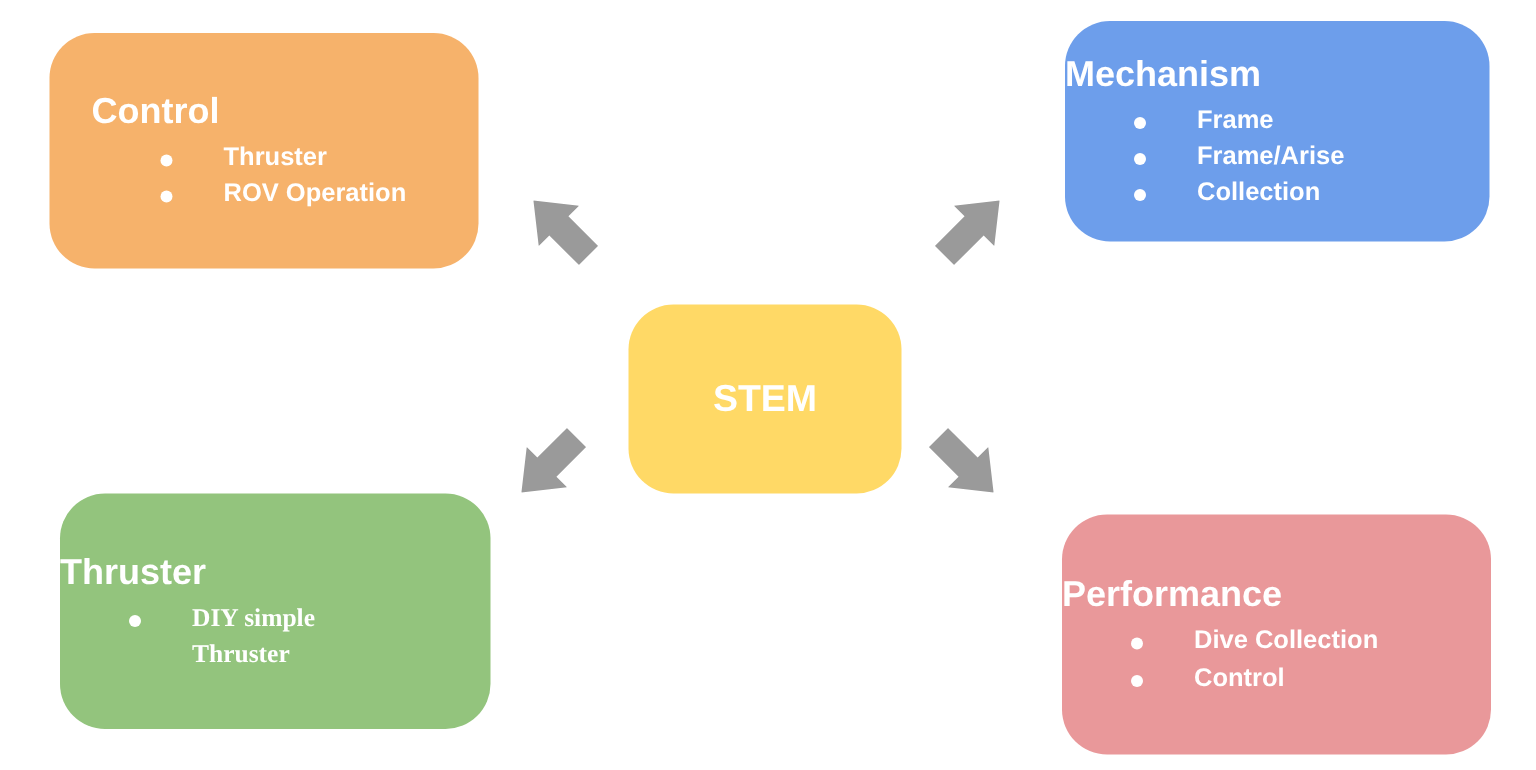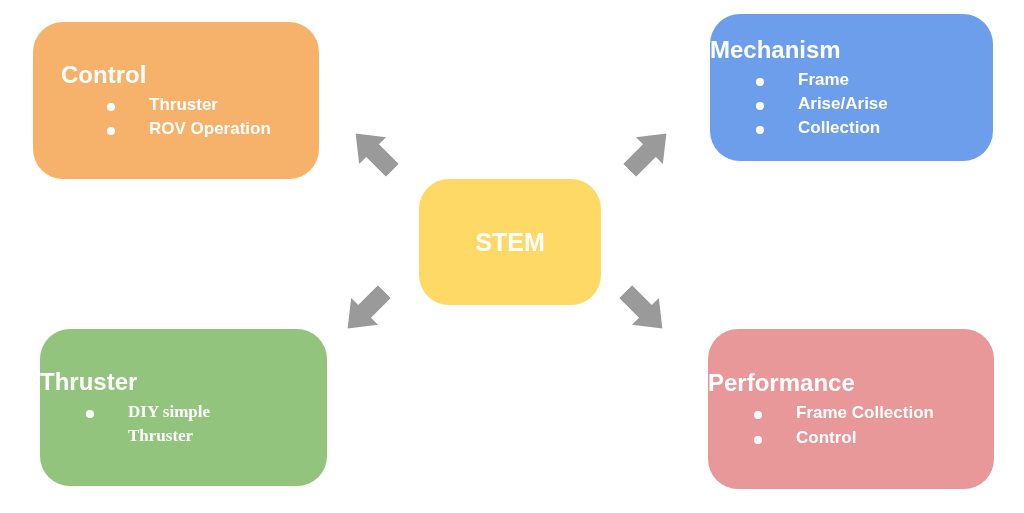--- a/index.html
+++ b/index.html
@@ -91,54 +91,54 @@
 
   <div class="node node-mechanism" style="background-color: rgb(109, 158, 235);">
     <div class="node-title">Mechanism</div>
     <div class="node-list">
       <div class="list-item">
         <span class="dot"></span>
         <span class="item-text">Frame</span>
       </div>
       <div class="list-item">
         <span class="dot"></span>
-        <span class="item-text">Arise/Arise</span>
+        <span class="item-text">Frame/Arise</span>
       </div>
       <div class="list-item">
         <span class="dot"></span>
         <span class="item-text">Collection</span>
       </div>
     </div>
   </div>
 
   <div class="node node-thruster" style="background-color: rgb(147, 196, 125);">
     <div class="node-title">Thruster</div>
     <div class="node-list">
       <div class="list-item">
         <span class="dot"></span>
         <span class="item-text">DIY simple Thruster</span>
       </div>
     </div>
   </div>
 
-  <div class="node node-performance" style="background-color: rgb(233, 152, 154);">
+  <div class="node node-performance" style="background-color: rgb(233, 152, 154); margin-top: 14px;">
     <div class="node-title">Performance</div>
     <div class="node-list">
       <div class="list-item">
         <span class="dot"></span>
-        <span class="item-text">Frame Collection</span>
+        <span class="item-text">Dive Collection</span>
       </div>
       <div class="list-item">
         <span class="dot"></span>
         <span class="item-text">Control</span>
       </div>
     </div>
   </div>
 
-  <div class="node node-center" style="background-color: rgb(255, 217, 102);">
+  <div class="node node-center" style="background-color: rgb(255, 217, 102); margin-top: 24px;">
     <div class="center-line">STEM</div>
   </div>
 
   <div class="arrow arrow-to-control">
     <svg viewBox="0 0 52 38" xmlns="http://www.w3.org/2000/svg">
       <polygon points="0,10 28,10 28,0 52,19 28,38 28,28 0,28" style="fill: rgb(154, 154, 154);"></polygon>
     </svg>
   </div>
   <div class="arrow arrow-to-mechanism">
     <svg viewBox="0 0 52 38" xmlns="http://www.w3.org/2000/svg">

